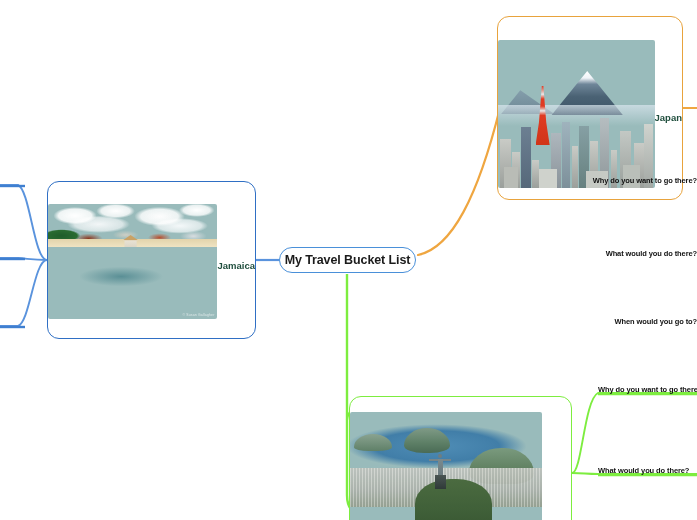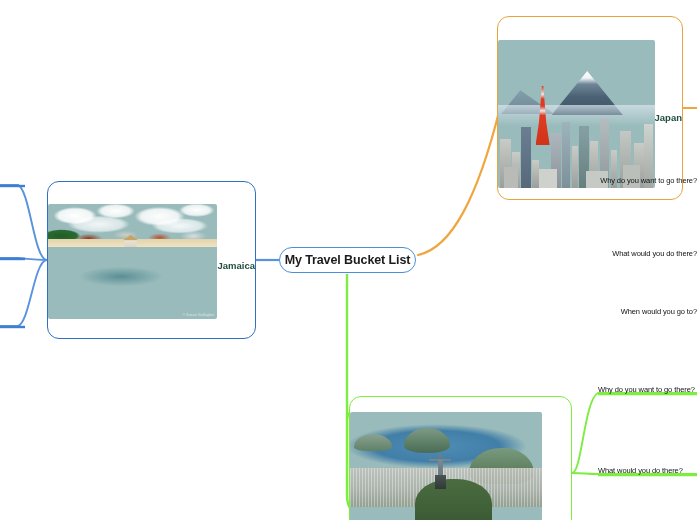--- a/index.html
+++ b/index.html
@@ -291,21 +291,21 @@
     left: 50%; top: 21px;
     width: 11px; height: 14px;
     margin-left: -5.5px;
     background: linear-gradient(to bottom, #4a5553, #2f3a38);
   }
 
   
   .branch-label {
     position: absolute;
     font-size: 7.5px;
-    font-weight: normal;
+    font-weight: bold;
     color: #111111;
     white-space: nowrap;
     letter-spacing: -0.1px;
   }
   .branch-label.right { left: 0; }
   .branch-label.left  { right: 0; text-align: right; }
 </style>
 </head>
 <body>
 
@@ -397,18 +397,18 @@
         <span class="body"></span>
         <span class="base"></span>
       </div>
       <div class="foreground"></div>
     </div>
     <div class="caption"></div>
   </div>
 
   <div class="branch-label left" style="top:176px;">Why do you want to go there?</div>
   <div class="branch-label left" style="top:249px;">What would you do there?</div>
-  <div class="branch-label left" style="top:307px;">When would you go to?</div>
+  <div class="branch-label left" style="top:317px;">When would you go to?</div>
 
   <div class="branch-label right" style="top:385px; left:598px;">Why do you want to go there?</div>
   <div class="branch-label right" style="top:466px; left:598px;">What would you do there?</div>
 
 </div>
 
 </body></html>

